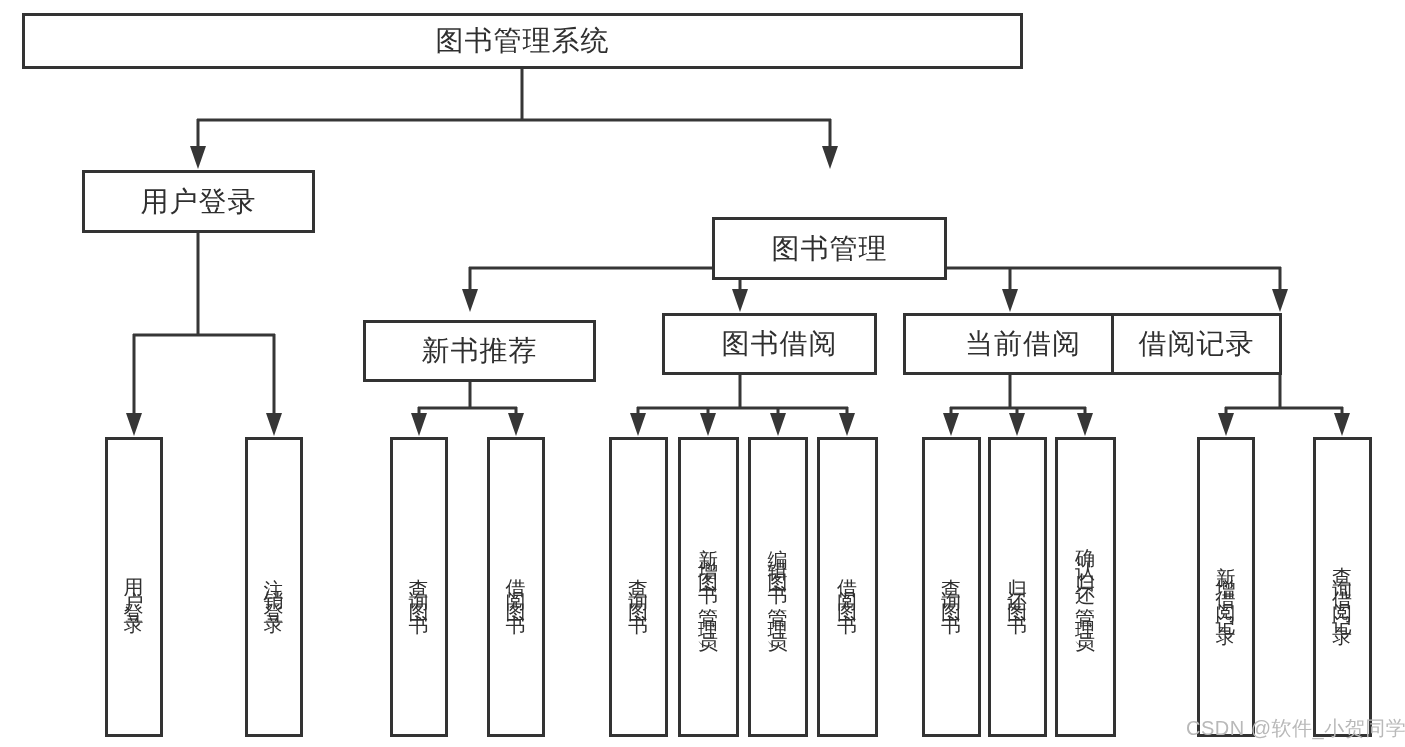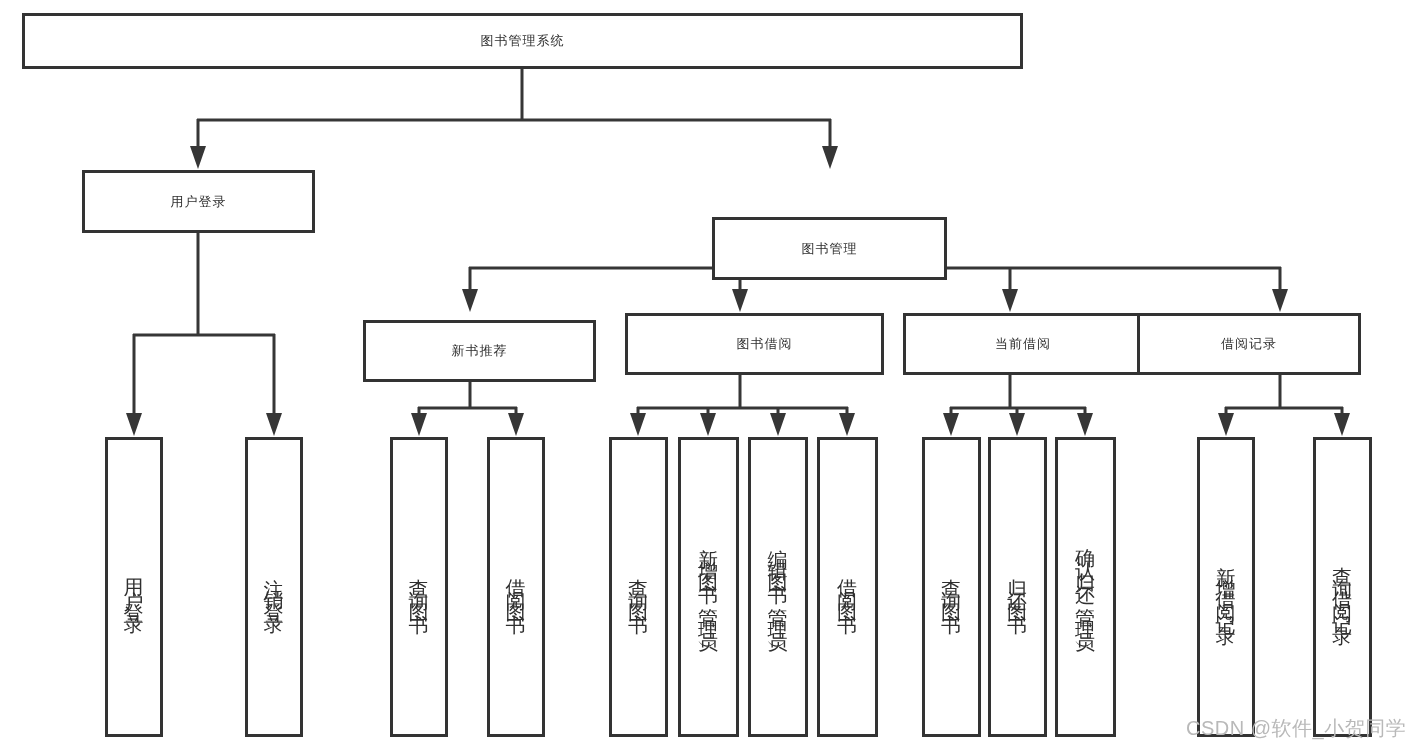--- a/index.html
+++ b/index.html
@@ -30,21 +30,21 @@
   .connectors polygon { fill: var(--line); stroke: none; }
 
   .node {
     position: absolute;
     background: var(--background);
     border: 3px solid var(--box-border);
     color: var(--text);
     display: flex;
     align-items: center;
     justify-content: center;
-    font-size: 13px;
+    font-size: 28px;
     letter-spacing: 1px;
     z-index: 2;
     text-align: right;
   }
 
   .leaf {
     position: absolute;
     top: 437px;
     height: 300px;
     background: var(--background);
@@ -134,23 +134,23 @@
     <polygon points="1218,413 1234,413 1226,436"></polygon>
     <polygon points="1334,413 1350,413 1342,436"></polygon>
   </svg>
 
   <div class="node" style="left:22px; top:13px; width:1001px; height:56px;">图书管理系统</div>
 
   <div class="node" style="left:82px; top:170px; width:233px; height:63px;">用户登录</div>
   <div class="node" style="left:712px; top:169px; width:235px; height:63px;margin-top:48px;">图书管理</div>
 
   <div class="node" style="left:363px; top:320px; width:233px; height:62px;">新书推荐</div>
-  <div class="node" style="left:625px; top:313px; width:259px; height:62px;padding-left:20px;">图书借阅</div>
+  <div class="node" style="left:662px; top:313px; width:215px; height:62px;padding-left:20px;">图书借阅</div>
   <div class="node" style="left:903px; top:313px; width:240px; height:62px;">当前借阅</div>
-  <div class="node" style="left:1137px; top:313px; width:224px; height:62px;">借阅记录</div>
+  <div class="node" style="left:1111px; top:313px; width:171px; height:62px;">借阅记录</div>
 
   <div class="leaf" style="left:105px; width:58px;">
     <span>用户登录</span>
     </div>
   <div class="leaf" style="left:245px; width:58px;">
     <span>注销登录</span>
     </div>
 
   <div class="leaf" style="left:390px; width:58px;">
     <span>查询图书</span>

